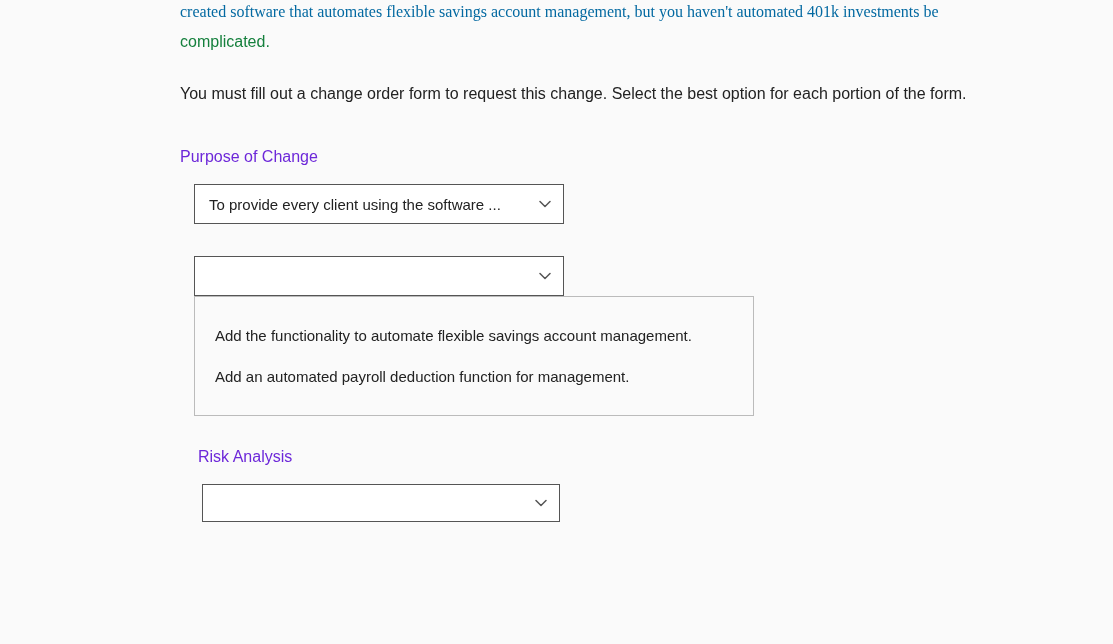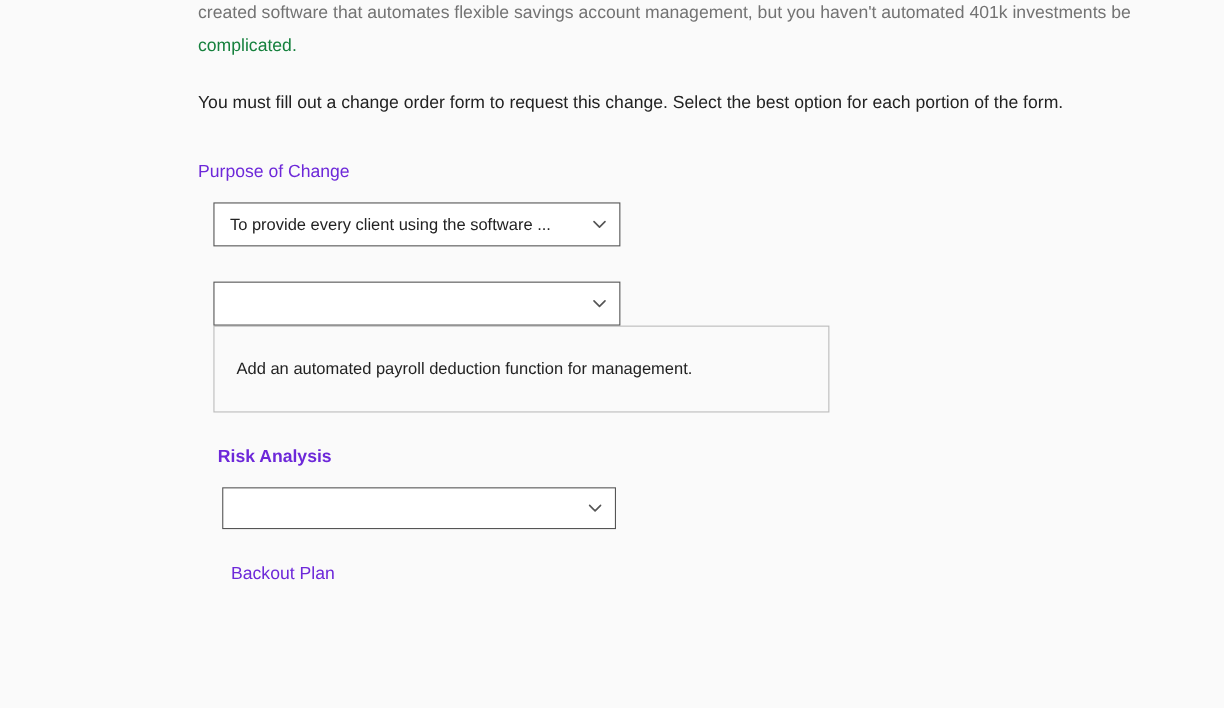--- a/index.html
+++ b/index.html
@@ -17,22 +17,23 @@
       padding: 0;
     }
     .content {
       padding-left: 180px;
       padding-right: 10px;
       padding-top: 0;
     }
     .intro-text {
       font-size: 16px;
       line-height: 1.5;
-      color: #737373;
+      color: #0369a1;
       margin-bottom: 6px;
+      font-family: Liberation Serif, serif;
     }
     .intro-text-2 {
       font-size: 16px;
       line-height: 1.5;
       color: #15803d;
       margin-bottom: 28px;
     }
     .instruction {
       font-size: 16px;
       line-height: 1.5;
@@ -101,21 +102,20 @@
     .form-group.backout {
       margin-top: 0;
     }
     .select-box.risk-box {
       width: 358px;
       margin-left: 22px;
       height: 38px;
     }
     .form-label.indented {
       margin-left: 18px;
-      font-weight: bold;
     }
     .form-label.indented-more {
       margin-left: 30px;
     }
   </style>
 </head>
 <body>
 
 <div class="content">
 
@@ -139,34 +139,31 @@
   <div class="form-group">
     <div class="select-box empty">
       <span></span>
       <span class="chevron">
         <svg viewBox="0 0 12 8">
             <path d="M1 1.5 L6 6.5 L11 1.5" stroke="#555" stroke-width="1.5" fill="none" stroke-linecap="round" stroke-linejoin="round"></path>
           </svg>
       </span>
     </div>
     <div class="dropdown-options">
+      <div class="dropdown-option">Add the functionality to automate flexible savings account management.</div>
       <div class="dropdown-option">Add an automated payroll deduction function for management.</div>
     </div>
   </div>
 
   <div class="form-group risk">
     <span class="form-label indented">Risk Analysis</span>
     <div class="select-box risk-box">
       <span></span>
       <span class="chevron">
         <svg viewBox="0 0 12 8">
             <path d="M1 1.5 L6 6.5 L11 1.5" stroke="#555" stroke-width="1.5" fill="none" stroke-linecap="round" stroke-linejoin="round"></path>
           </svg>
       </span>
     </div>
   </div>
 
-  <div class="form-group backout">
-    <span class="form-label indented-more">Backout Plan</span>
-
-  </div>
 
 </div>
 
 </body></html>

